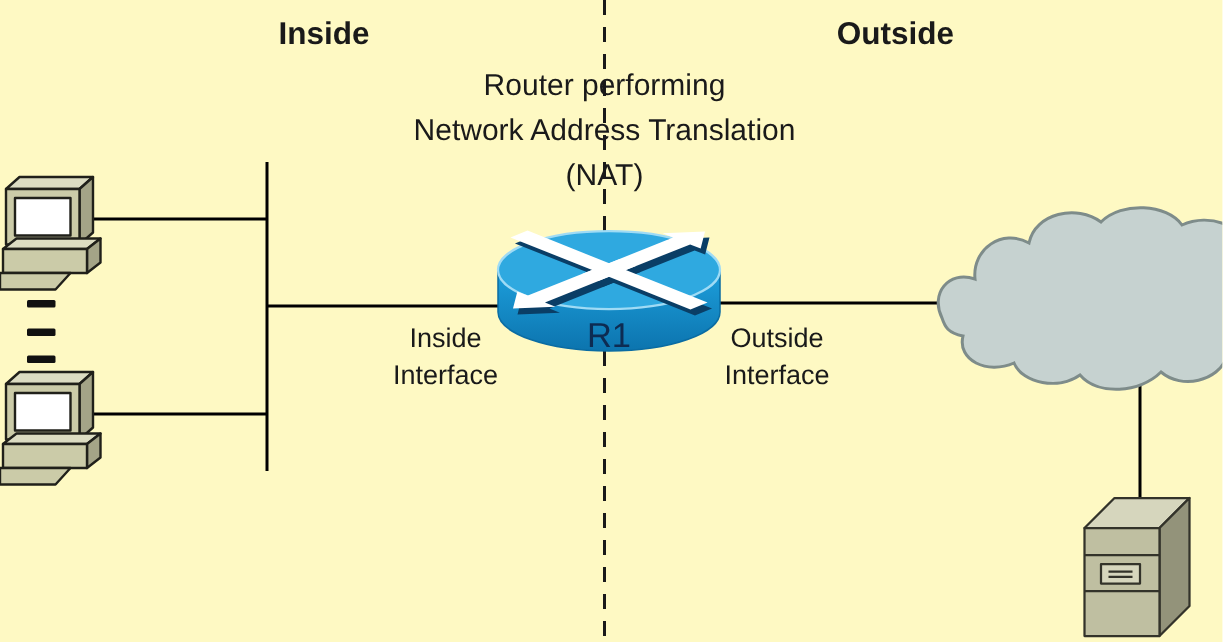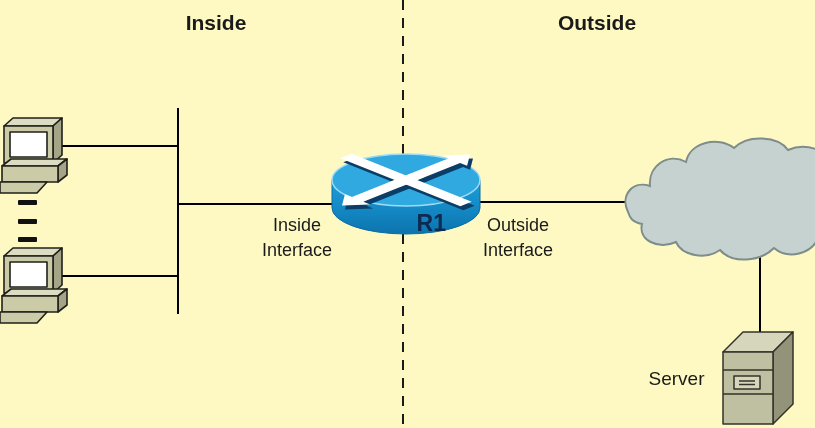--- a/index.html
+++ b/index.html
@@ -14,41 +14,44 @@
   }
   .dash{position:absolute;background:#111;height:5px;width:19px;z-index:2;border-radius:1px;}
   .icon{position:absolute;z-index:2;}
   .lbl{
     position:absolute;z-index:3;text-align:center;color:#1a1a1a;
     white-space:pre-line;line-height:1.25;
   }
   .zone{font-weight:bold;font-size:21px;}
   .caption{font-size:20px;line-height:30px;}
   .iface{font-size:18px;line-height:25px;}
-  .rname{font-weight:bold;font-size:23px;color:#0d2b52;text-align:right;}
+  .rname{font-weight:normal;font-size:23px;color:#0d2b52;}
   .cloudlbl{font-size:21px;}
   .srvlbl{font-size:19px;}
 </style>
 </head>
 <body>
 
 <div id="stage">
 
   <div class="dashedline" style="left:402px;top:0;height:428px;"></div>
 
   <div class="line" style="left:177px;top:108px;width:2px;height:206px;"></div>
   <div class="line" style="left:58px;top:145px;width:120px;height:2px;"></div>
   <div class="line" style="left:58px;top:275px;width:120px;height:2px;"></div>
   <div class="line" style="left:178px;top:203px;width:156px;height:2px;"></div>
   <div class="line" style="left:479px;top:201px;width:150px;height:2px;"></div>
   <div class="line" style="left:759px;top:255px;width:2px;height:79px;"></div>
 
   <div class="lbl zone" style="left:146px;top:10px;width:140px;">Inside</div>
   <div class="lbl zone" style="left:527px;top:10px;width:140px;">Outside</div>
 
+  <div class="lbl caption" style="left:243px;top:42px;width:320px;">Router performing
+Network Address Translation
+(NAT)</div>
 
   <svg class="icon" style="left:0;top:114px;" width="70" height="80" viewBox="0 0 70 80">
     <g stroke="#20201a" stroke-width="1.6" stroke-linejoin="round">
       <polygon points="4,12 13,4 62,4 53,12" fill="#DCDCC2"></polygon>
       <polygon points="53,12 62,4 62,41 53,49" fill="#A4A487"></polygon>
       <rect x="4" y="12" width="49" height="37" fill="#CBCBA8"></rect>
       <rect x="10" y="18" width="37" height="25" fill="#FFFFFF"></rect>
       <polygon points="2,52 11,45 67,45 58,52" fill="#DCDCC2"></polygon>
       <polygon points="58,52 67,45 67,61 58,68" fill="#A4A487"></polygon>
       <rect x="2" y="52" width="56" height="16" fill="#CBCBA8"></rect>
@@ -123,15 +126,14 @@
       <polygon points="8,26 28,6 78,6 58,26" fill="#D6D6BD"></polygon>
       <polygon points="58,26 78,6 78,78 58,98" fill="#93937A"></polygon>
       <rect x="8" y="26" width="50" height="72" fill="#BFBFA1"></rect>
       <line x1="8" y1="44" x2="58" y2="44"></line>
       <line x1="8" y1="68" x2="58" y2="68"></line>
       <rect x="19" y="50" width="26" height="13" fill="#D6D6BD"></rect>
       <line x1="24" y1="55" x2="40" y2="55"></line>
       <line x1="24" y1="58.5" x2="40" y2="58.5"></line>
     </g>
   </svg>
-  <div class="lbl srvlbl" style="left:634px;top:367px;width:85px;">Server</div>
 
 </div>
 
 </body></html>

